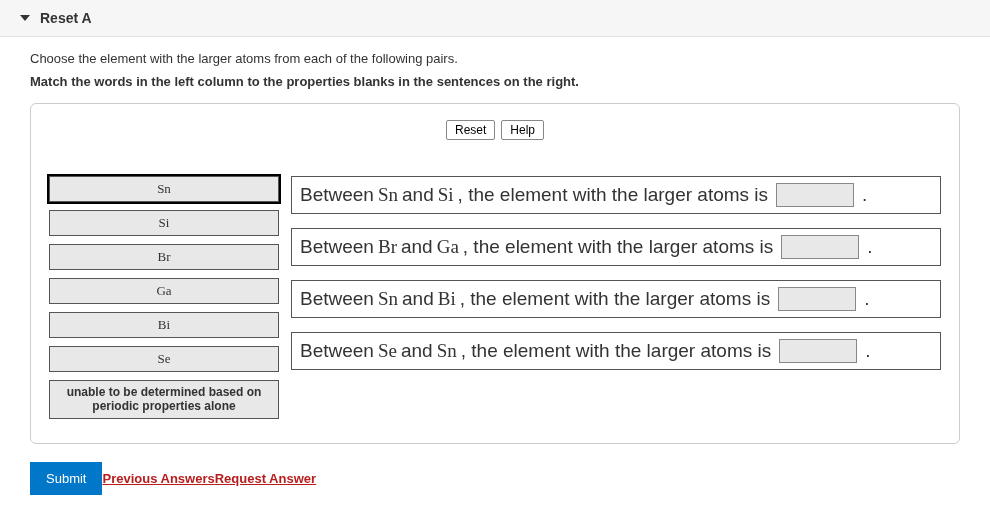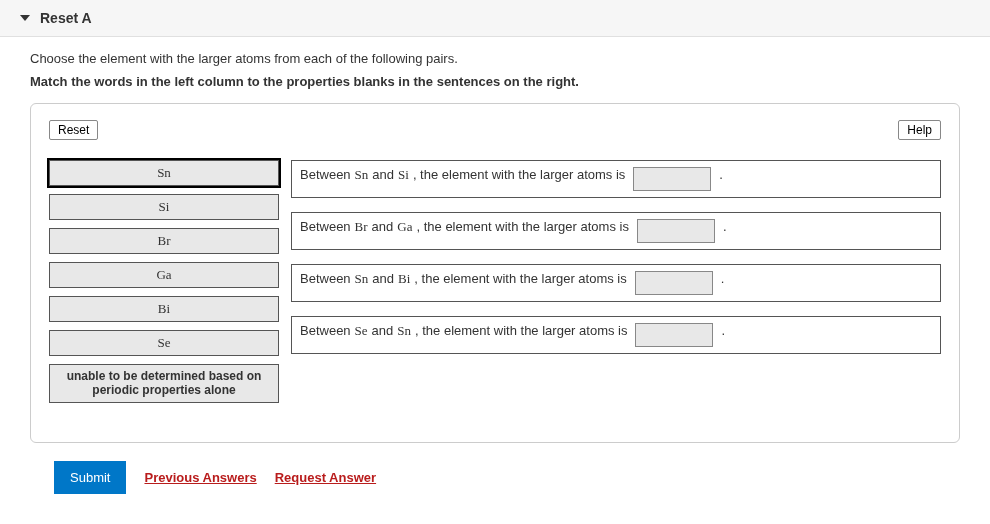--- a/index.html
+++ b/index.html
@@ -42,23 +42,23 @@
   }
   .activity-box {
     border: 1px solid #ccc;
     border-radius: 6px;
     padding: 16px 18px 24px 18px;
     position: relative;
     min-height: 340px;
   }
   .toolbar {
     display: flex;
-    justify-content: space-between;
+    justify-content: center;
     gap: 6px;
-    margin-bottom: 20px;
+    margin-bottom: 36px;
   }
   .tool-btn {
     border: 1px solid #888;
     background: #fff;
     padding: 2px 8px;
     font-size: 12px;
     cursor: pointer;
     border-radius: 2px;
   }
   .columns {
@@ -99,42 +99,40 @@
   .right-col {
     flex: 1;
     display: flex;
     flex-direction: column;
     gap: 14px;
   }
   .sentence-row {
     border: 1px solid #555;
     padding: 6px 10px 6px 8px;
     display: flex;
-    align-items: flex-start;
+    align-items: center;
     gap: 4px;
-    font-size: 13px;
+    font-size: 19px;
     min-height: 34px;
   }
   .chem {
     font-family: "Times New Roman", serif;
   }
   .drop-slot {
     display: inline-block;
     width: 78px;
     height: 24px;
     border: 1px solid #888;
     background: #e8e8e8;
     margin: 0 4px;
   }
   .footer {
     display: flex;
     align-items: center;
-    gap: 18px;
     margin-top: 18px;
-    margin-left: 24px;
   }
   .submit-btn {
     background: #0077c8;
     color: #fff;
     border: none;
     padding: 9px 16px;
     font-size: 13px;
     cursor: pointer;
   }
   .link {

